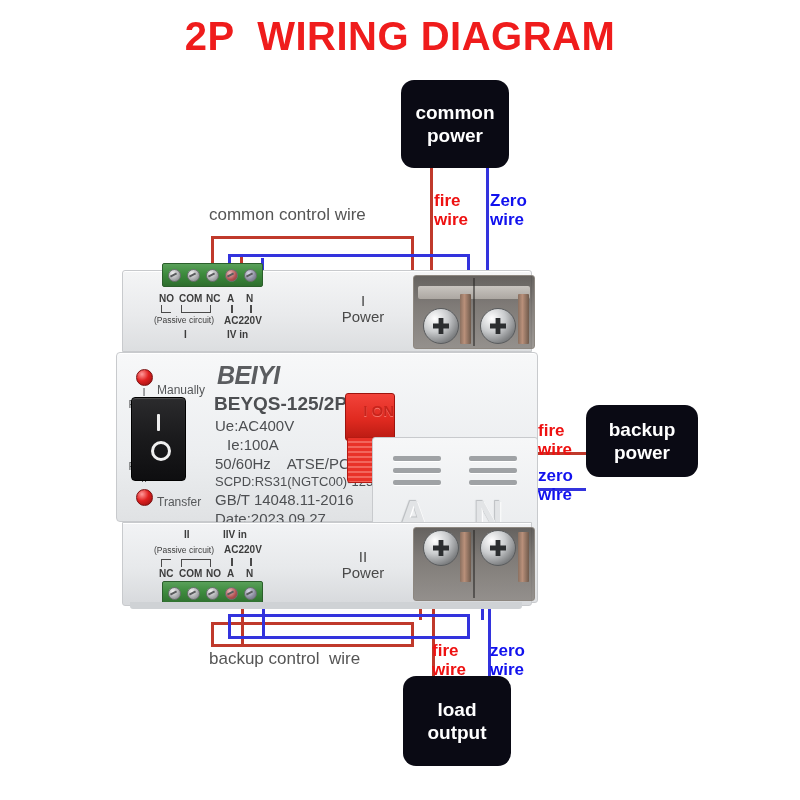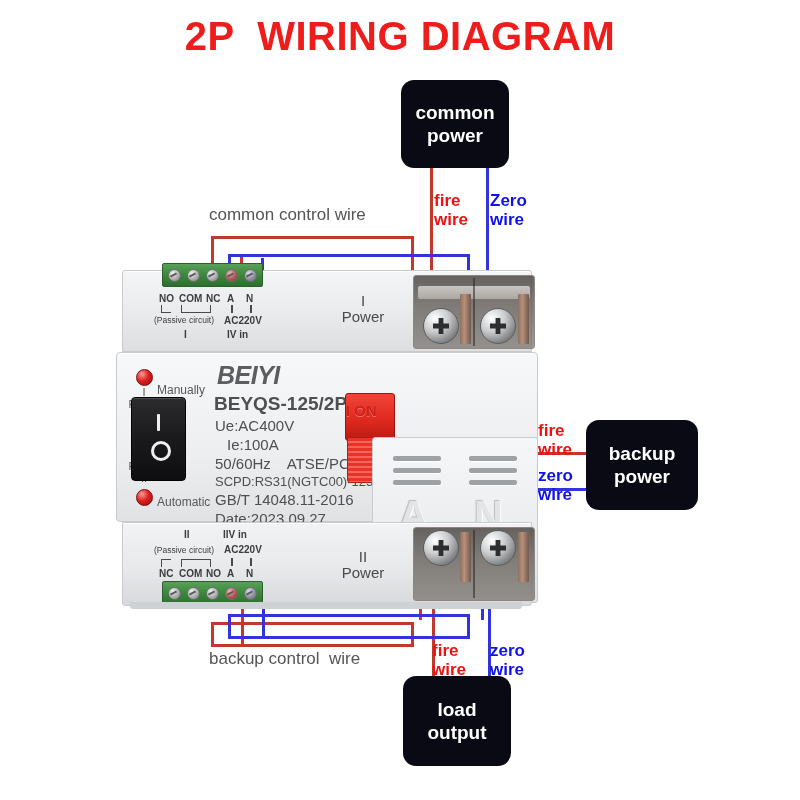--- a/index.html
+++ b/index.html
@@ -185,21 +185,21 @@
   
   .lever{
     position:absolute;left:228px;top:40px;width:48px;height:88px;
   }
   .lever .head{
     position:absolute;left:0;top:0;width:48px;height:46px;
     background:linear-gradient(180deg,#f2433a 0%,#e02a20 55%,#b81a12 100%);
     border:1px solid #9d140e;border-radius:3px;
   }
   .lever .head span{
-    position:absolute;left:0;top:8px;width:48px;text-align:left;
+    position:absolute;left:0;top:8px;width:48px;text-align:right;
     color:#c8241c;font-size:15px;font-weight:bold;
     text-shadow:0 1px 0 rgba(255,160,150,.6);
   }
   .lever .body{
     position:absolute;left:2px;top:44px;width:44px;height:44px;
     background:repeating-linear-gradient(180deg,#e93228 0px,#e93228 3px,#f2665c 3px,#f2665c 5px);
     border:1px solid #b61a12;border-radius:0 0 3px 3px;
   }
 </style>
 </head>
@@ -288,21 +288,21 @@
 
     <div class="mod-mid">
 
       <div class="led" style="left:19px;top:16px;"></div>
       <div class="led" style="left:19px;top:136px;"></div>
       <div class="ctl ctl-sm" style="left:8px;top:34px;width:38px;">I
 Power</div>
       <div class="ctl ctl-sm" style="left:8px;top:108px;width:38px;">Power
 II</div>
       <div class="ctl" style="left:40px;top:30px;">Manually</div>
-      <div class="ctl" style="left:40px;top:142px;">Automatic</div>
+      <div class="ctl" style="left:40px;top:142px;">Transfer</div>
       <div class="rocker">
         <div class="i"></div>
         <div class="o"></div>
       </div>
 
       <div class="brand">BEIYI</div>
       <div class="spec" style="left:97px;top:40px;font-size:19px;font-weight:bold;">BEYQS-125/2P</div>
       <div class="spec" style="left:98px;top:64px;font-size:15px;">Ue:AC400V</div>
       <div class="spec" style="left:110px;top:83px;font-size:15px;">Ie:100A</div>
       <div class="spec" style="left:98px;top:102px;font-size:15px;">50/60Hz    ATSE/PC</div>
@@ -373,21 +373,21 @@
     </div>
 
     <div class="foot"></div>
   </div>
 
   <div class="blackbox" style="left:401px;top:80px;width:108px;height:88px;">
     <span style="white-space:pre-line;">common
 power</span>
   </div>
 
-  <div class="blackbox" style="left:586px;top:420px;width:112px;height:90px;">
+  <div class="blackbox" style="left:586px;top:405px;width:112px;height:72px;">
     <span style="white-space:pre-line;">backup
 power</span>
   </div>
 
   <div class="blackbox" style="left:403px;top:676px;width:108px;height:90px;">
     <span style="white-space:pre-line;">load
 output</span>
   </div>
 
   <div class="wlabel lred" style="left:434px;top:191px;white-space:pre-line;">fire

